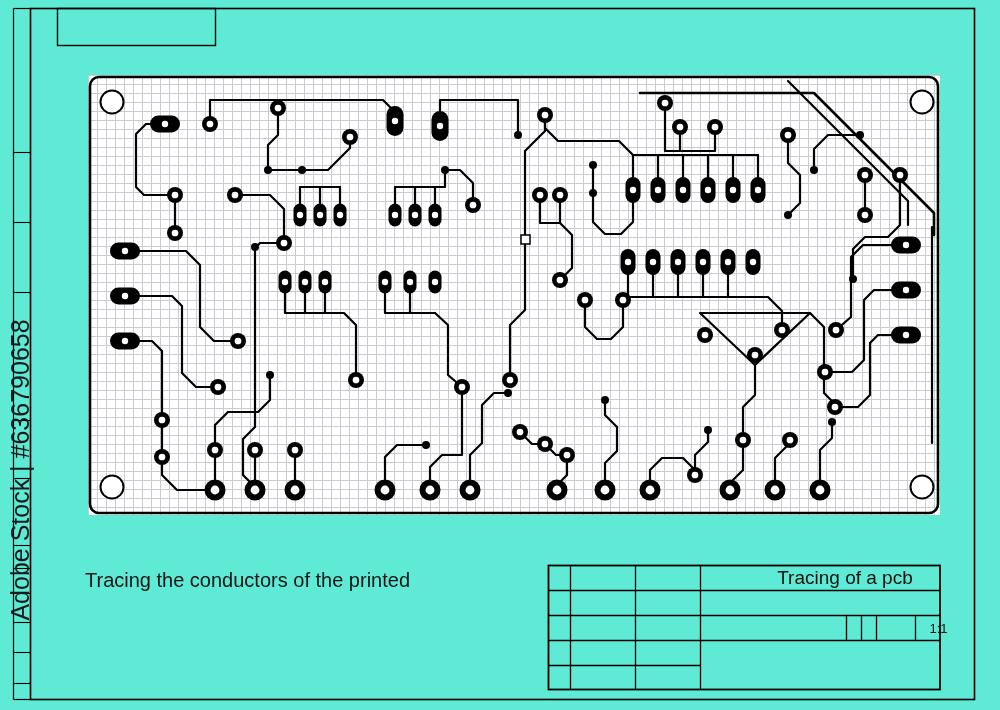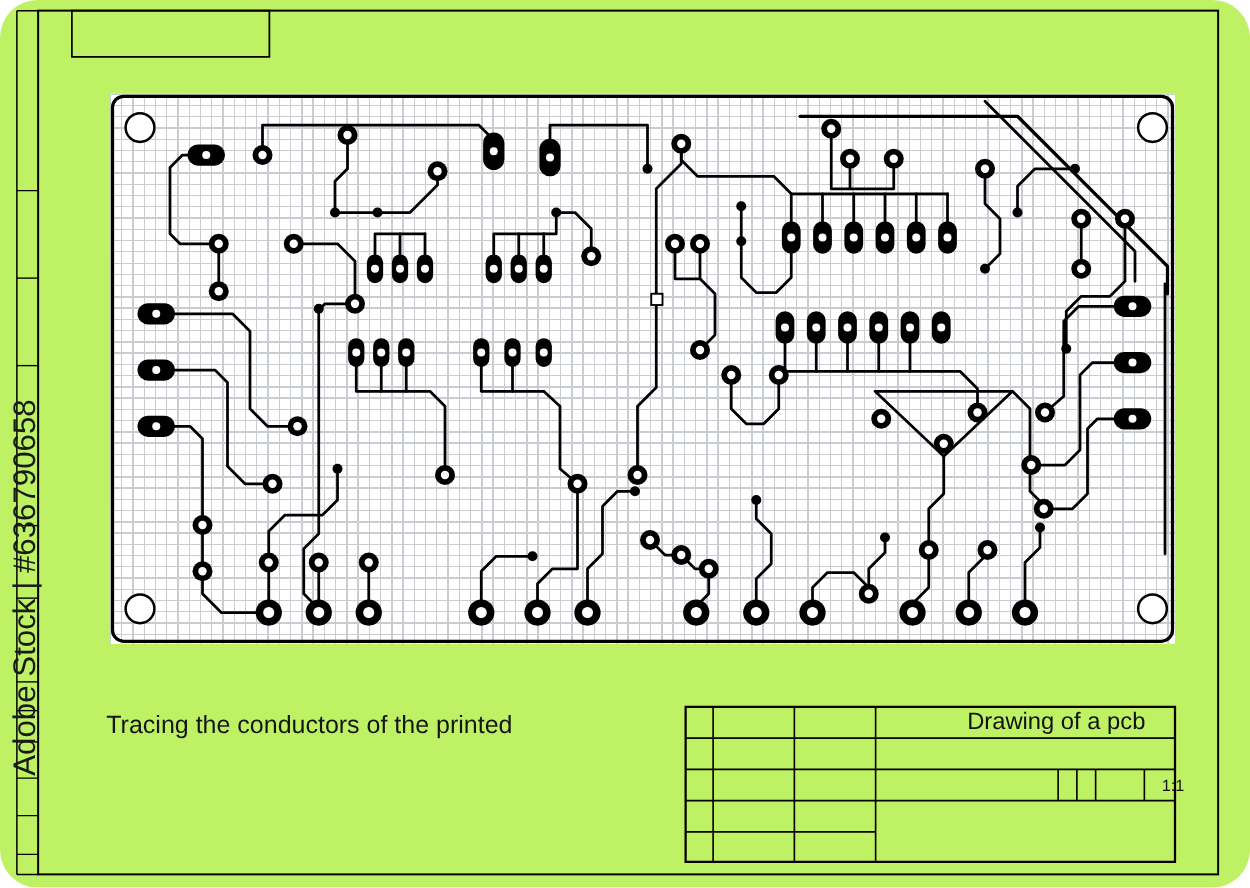--- a/index.html
+++ b/index.html
@@ -1,18 +1,18 @@
 <!DOCTYPE html>
 <html><head>
 <meta charset="utf-8">
 <style>
   html,body{margin:0;padding:0;}
   .sheet{
-    position:relative;width:1000px;height:710px;background:#bef264;
-    font-family:"Liberation Sans",sans-serif;overflow:hidden;color:#000;border-radius:30px;
+    position:relative;width:1000px;height:710px;background:#5eead4;
+    font-family:"Liberation Sans",sans-serif;overflow:hidden;color:#000;
   }
   .frame-svg{position:absolute;left:0;top:0;}
   .pcb-area{
     position:absolute;left:88px;top:75px;width:852px;height:440px;
     background-color:#ffffff;
     background-image:
       repeating-linear-gradient(to right,#c9cdd1 0 1px,transparent 1px 9px),
       repeating-linear-gradient(to bottom,#c9cdd1 0 1px,transparent 1px 9px);
   }
   .pcb-area svg{position:absolute;left:0;top:0;}
@@ -380,18 +380,18 @@
           <circle cx="24" cy="412" r="11.5" fill="#fff" stroke="#000000" stroke-width="2"></circle>
           <circle cx="834" cy="412" r="11.5" fill="#fff" stroke="#000000" stroke-width="2"></circle>
         </g>
       </svg>
   </div>
 
   <div class="annotation">
     <div>Tracing the conductors of the printed</div>
   </div>
 
-  <div class="title-text">Drawing of a pcb</div>
+  <div class="title-text">Tracing of a pcb</div>
   <div class="scale-text">1:1</div>
 
   <div class="watermark">Adobe Stock | #636790658</div>
 
 </div>
 
 </body></html>

